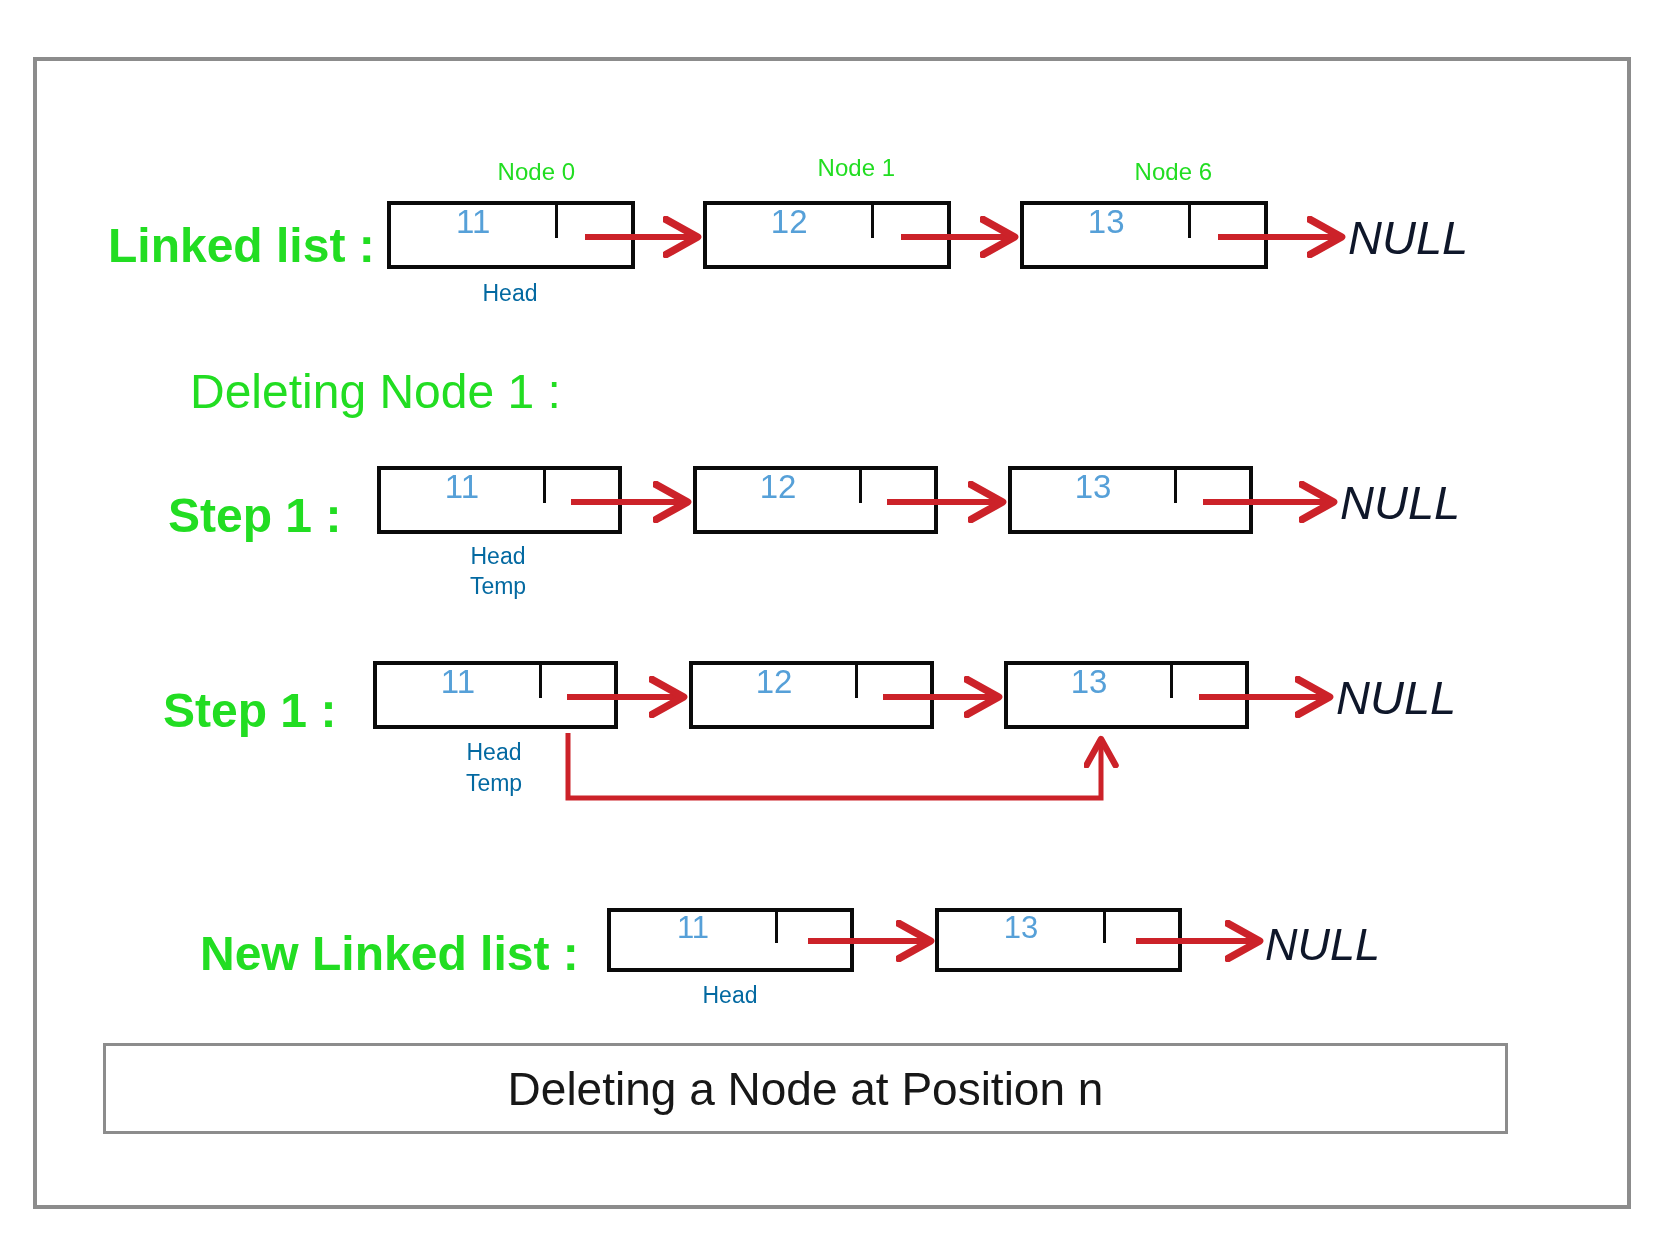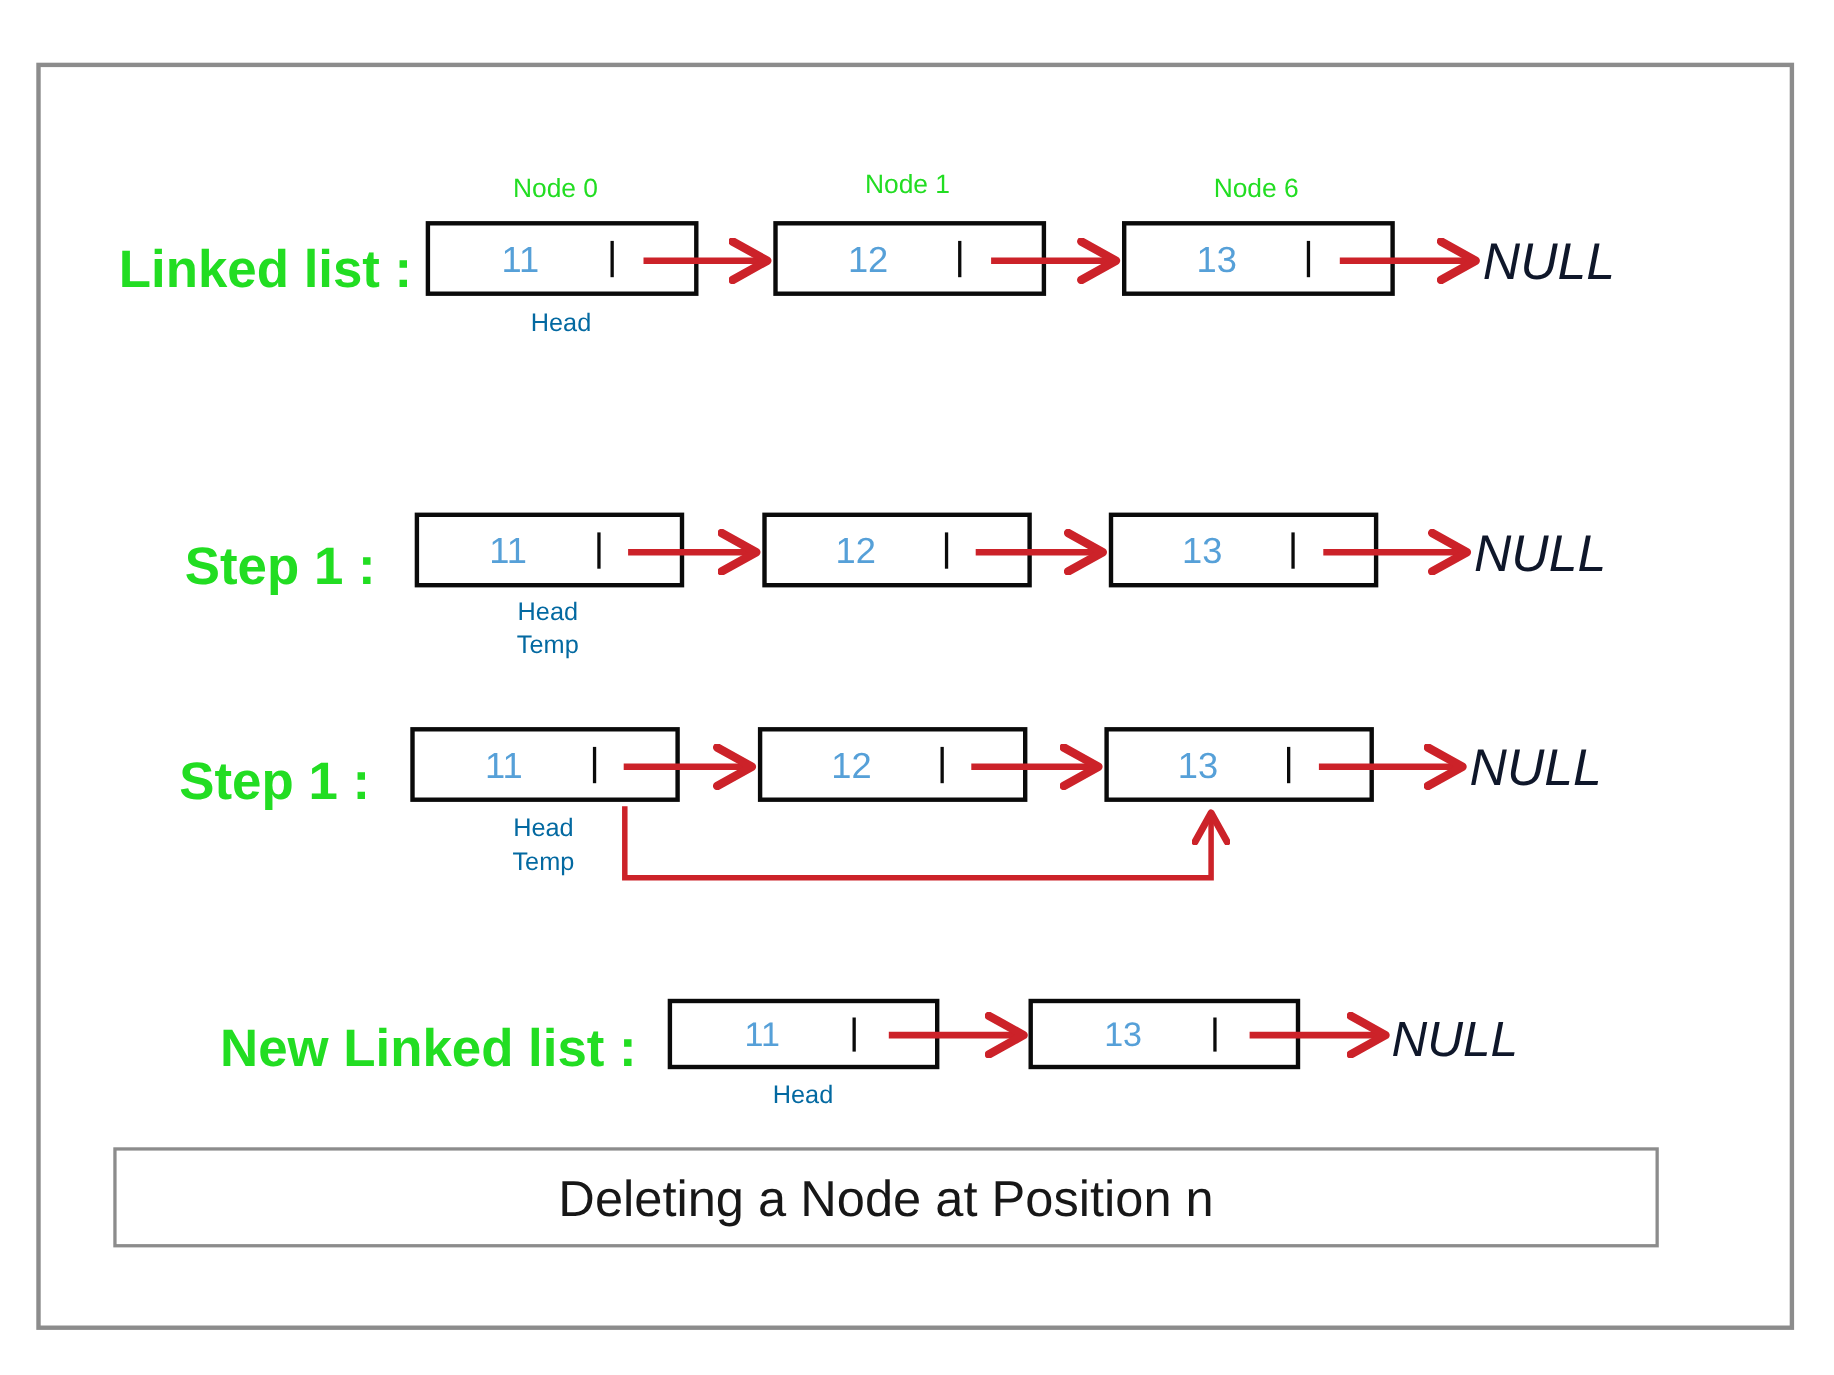--- a/index.html
+++ b/index.html
@@ -36,21 +36,21 @@
     white-space:nowrap;
     line-height:1;
   }
   
   .node{
     position:absolute;
     box-sizing:border-box;
     border:4px solid #0a0a0a;
     background:#ffffff;
     display:flex;
-    align-items:center;
+    align-items:flex-start;
   }
   .node .data{
     box-sizing:border-box;
     display:flex;
     align-items:center;
     justify-content:center;
     color:#56a0d8;
     border-right:3px solid #0a0a0a;
     line-height:1;
   }
@@ -63,21 +63,21 @@
     color:#0369a1;
     white-space:nowrap;
     text-align:center;
     line-height:1.05;
     font-size:23px;
   }
   .node-title{
     position:absolute;
     color:#22dd22;
     white-space:nowrap;
-    text-align:center;
+    text-align:right;
     line-height:1;
     font-size:24px;
   }
   .nullword{
     position:absolute;
     color:#0f172a;
     white-space:nowrap;
     line-height:1;
     font-style:italic;
   }
@@ -127,20 +127,21 @@
   </div>
 
   <div class="node-title" style="left:1072px;top:160px;width:140px;">Node 6</div>
   <div class="node" style="left:1020px;top:201px;width:248px;height:68px;">
     <div class="data" style="width:168px;font-size:33px;">13</div>
     <div class="ptr" style="width:73px;"></div>
   </div>
 
   <div class="nullword" style="left:1348px;top:214px;font-size:47px;">NULL</div>
 
+  <div class="heading" style="left:190px;top:368px;font-size:48px;">Deleting Node 1 :</div>
 
   <div class="row-label" style="left:168px;top:492px;font-size:48px;">Step 1 :</div>
 
   <div class="node" style="left:377px;top:466px;width:245px;height:68px;">
     <div class="data" style="width:165px;font-size:33px;">11</div>
     <div class="ptr" style="width:72px;"></div>
   </div>
   <div class="node-caption" style="left:428px;top:544px;width:140px;">Head</div>
   <div class="node-caption" style="left:428px;top:574px;width:140px;">Temp</div>
 

